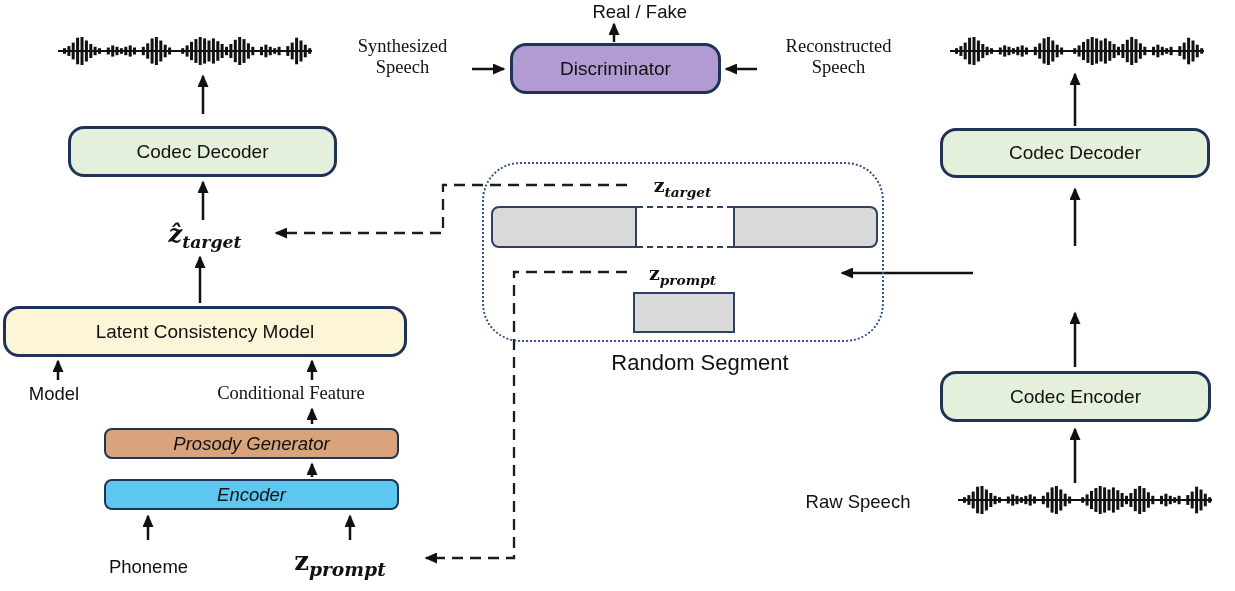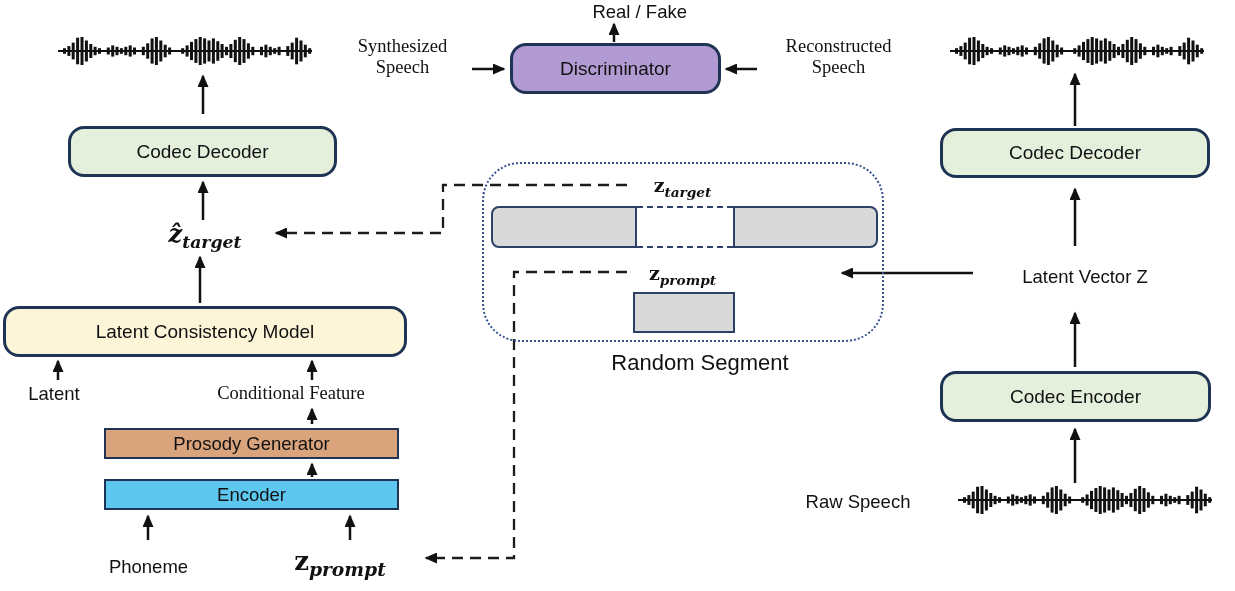--- a/index.html
+++ b/index.html
@@ -19,21 +19,21 @@
     position:relative;width:1235px;height:591px;background:#ffffff;
     font-family:"Liberation Sans","DejaVu Sans",sans-serif;color:var(--text);
     overflow:hidden;
   }
   .overlay{position:absolute;left:0;top:0;width:1235px;height:591px;pointer-events:none;}
   .box{
     position:absolute;display:flex;align-items:center;justify-content:center;
     border:3px solid var(--box-border);border-radius:16px;
     font-size:19px;box-sizing:border-box;white-space:nowrap;
   }
-  .box.small{border-radius:0;border-width:2.5px;}
+  .box.small{border-radius:8px;border-width:2.5px;font-style:italic;}
   .lbl{position:absolute;font-size:18.5px;text-align:center;line-height:21px;white-space:nowrap;}
   .lbl.two{white-space:normal;font-family:Liberation Serif, serif;}
   .mathlbl{
     position:absolute;text-align:center;
     font-family:"DejaVu Serif","Liberation Serif",serif;font-weight:bold;
   }
   .mathlbl sub{font-style:italic;font-size:0.72em;}
   .mathlbl .hatbase{font-style:italic;}
   .dottedframe{
     position:absolute;border:2px dotted var(--dotted-border);border-radius:38px;
@@ -250,21 +250,21 @@
   </div>
 
   <div class="mathlbl" style="left:150px;top:219px;width:110px;font-size:24px;">
     <span class="hatbase">ẑ</span><sub>target</sub>
   </div>
 
   <div class="box" style="left:3px;top:306px;width:404px;height:51px;background:var(--lcm-fill)">
     <span>Latent Consistency Model</span>
   </div>
 
-  <div class="lbl" style="left:18px;top:383px;width:72px;">Latent</div>
+  <div class="lbl" style="left:18px;top:383px;width:72px;">Model</div>
   <div class="lbl" style="left:188px;top:383px;width:206px;font-family:Liberation Serif, serif;">Conditional Feature</div>
 
   <div class="box small" style="left:104px;top:428px;width:295px;height:31px;background:var(--prosody-fill);font-size:18.5px;">
     <span>Prosody Generator</span>
   </div>
 
   <div class="box small" style="left:104px;top:479px;width:295px;height:31px;background:var(--encoder-fill);font-size:18.5px;">
     <span>Encoder</span>
   </div>
 
@@ -305,21 +305,20 @@
   </div>
 
   <div class="seg" style="left:633px;top:292px;width:102px;height:41px;"></div>
 
   <div class="lbl" style="left:600px;top:352px;width:200px;font-size:22px;">Random Segment</div>
 
   <div class="box" style="left:940px;top:128px;width:270px;height:50px;background:var(--codec-fill)">
     <span>Codec Decoder</span>
   </div>
 
-  <div class="lbl" style="left:1000px;top:266px;width:170px;">Latent Vector Z</div>
 
   <div class="box" style="left:940px;top:371px;width:271px;height:51px;background:var(--codec-fill)">
     <span>Codec Encoder</span>
   </div>
 
   <div class="lbl" style="left:788px;top:491px;width:140px;">Raw Speech</div>
 
 </div>
 
 </body></html>

